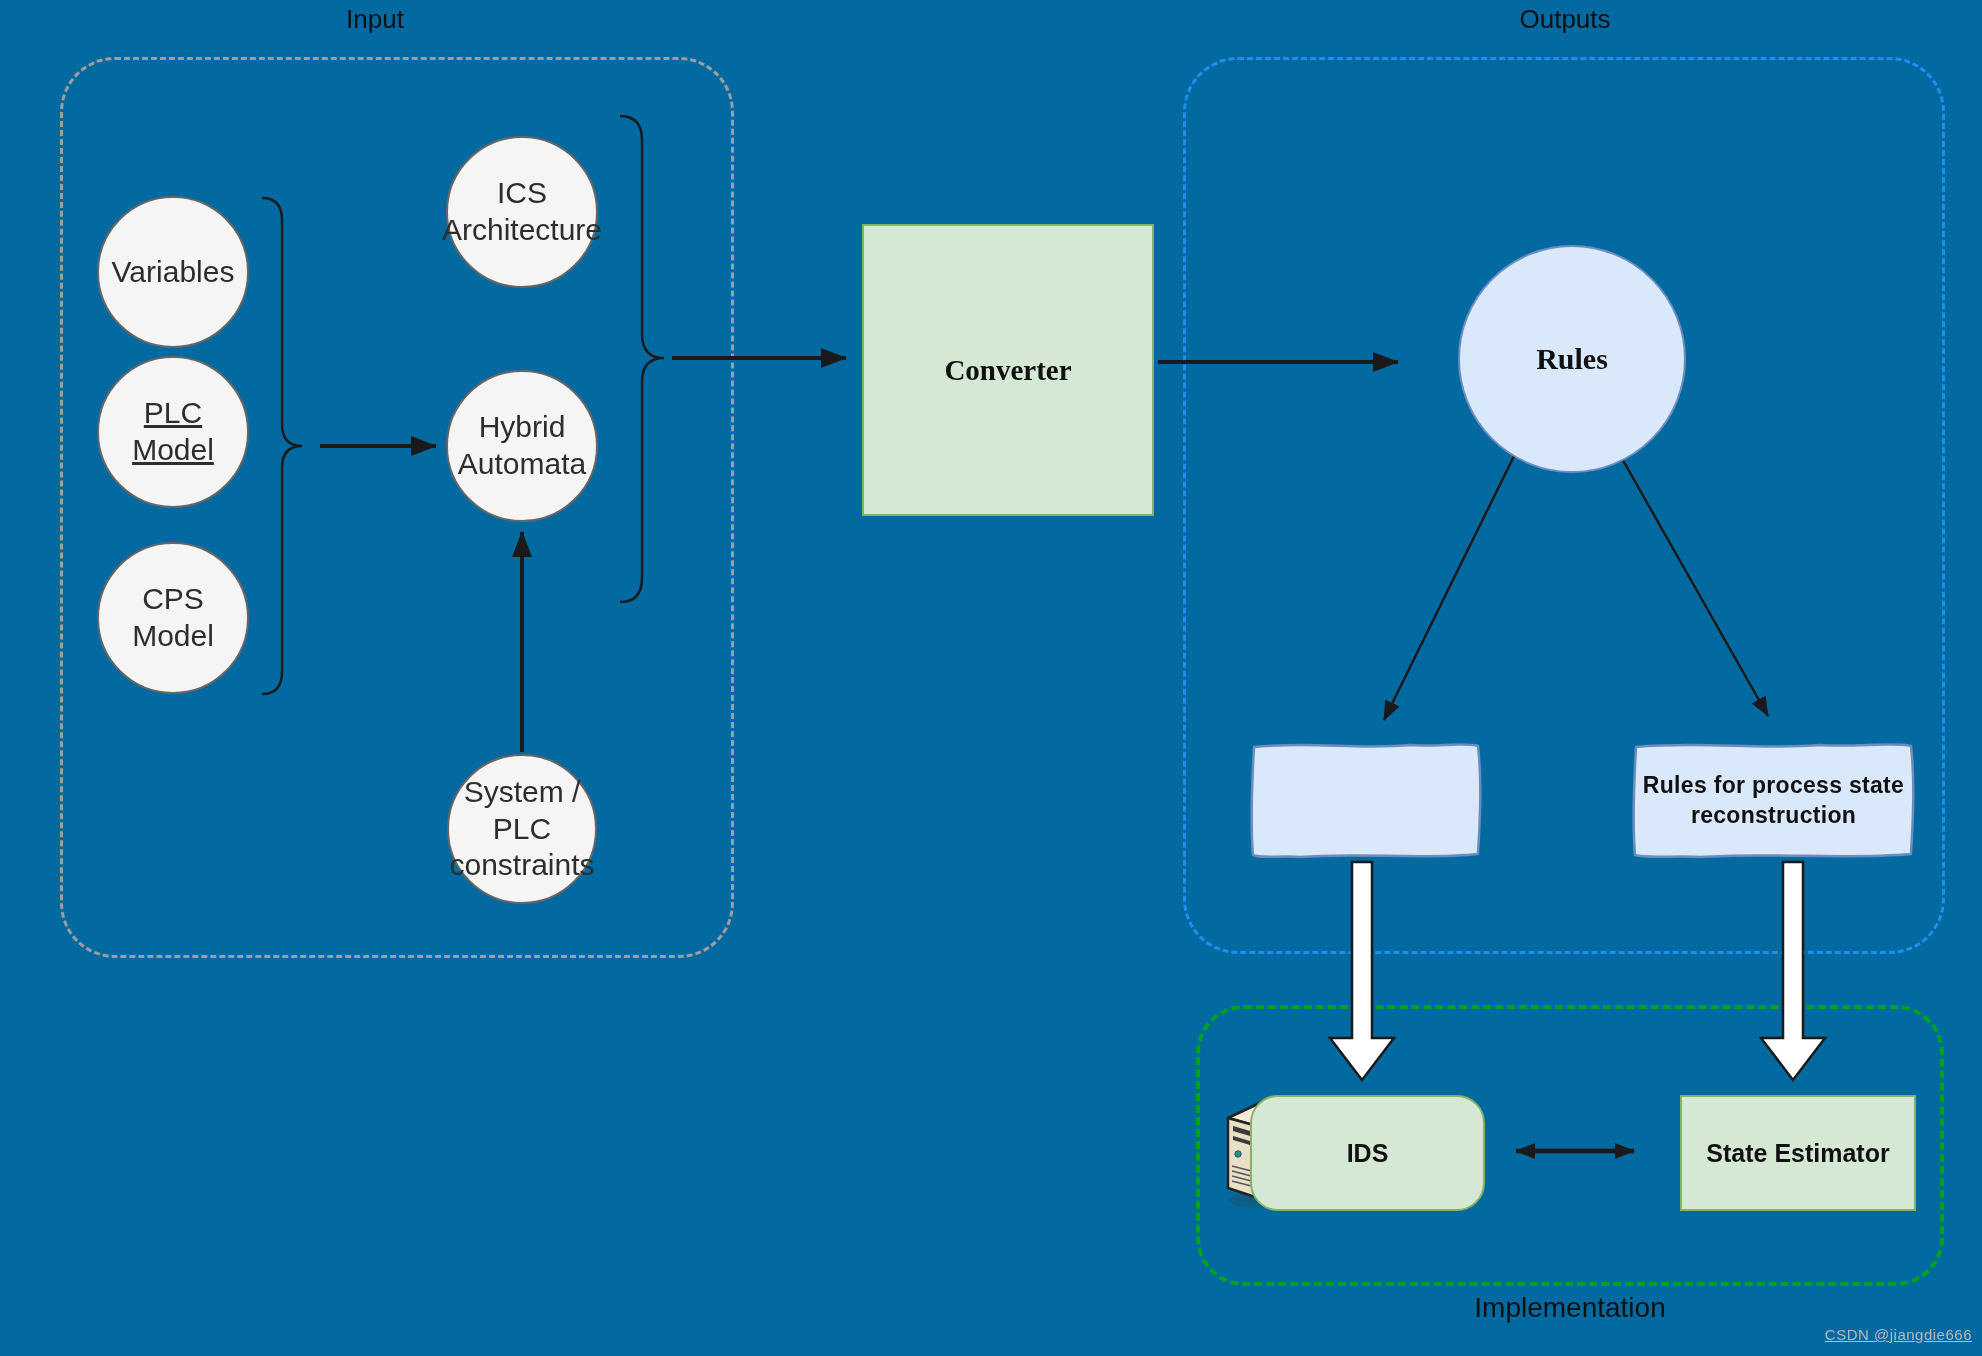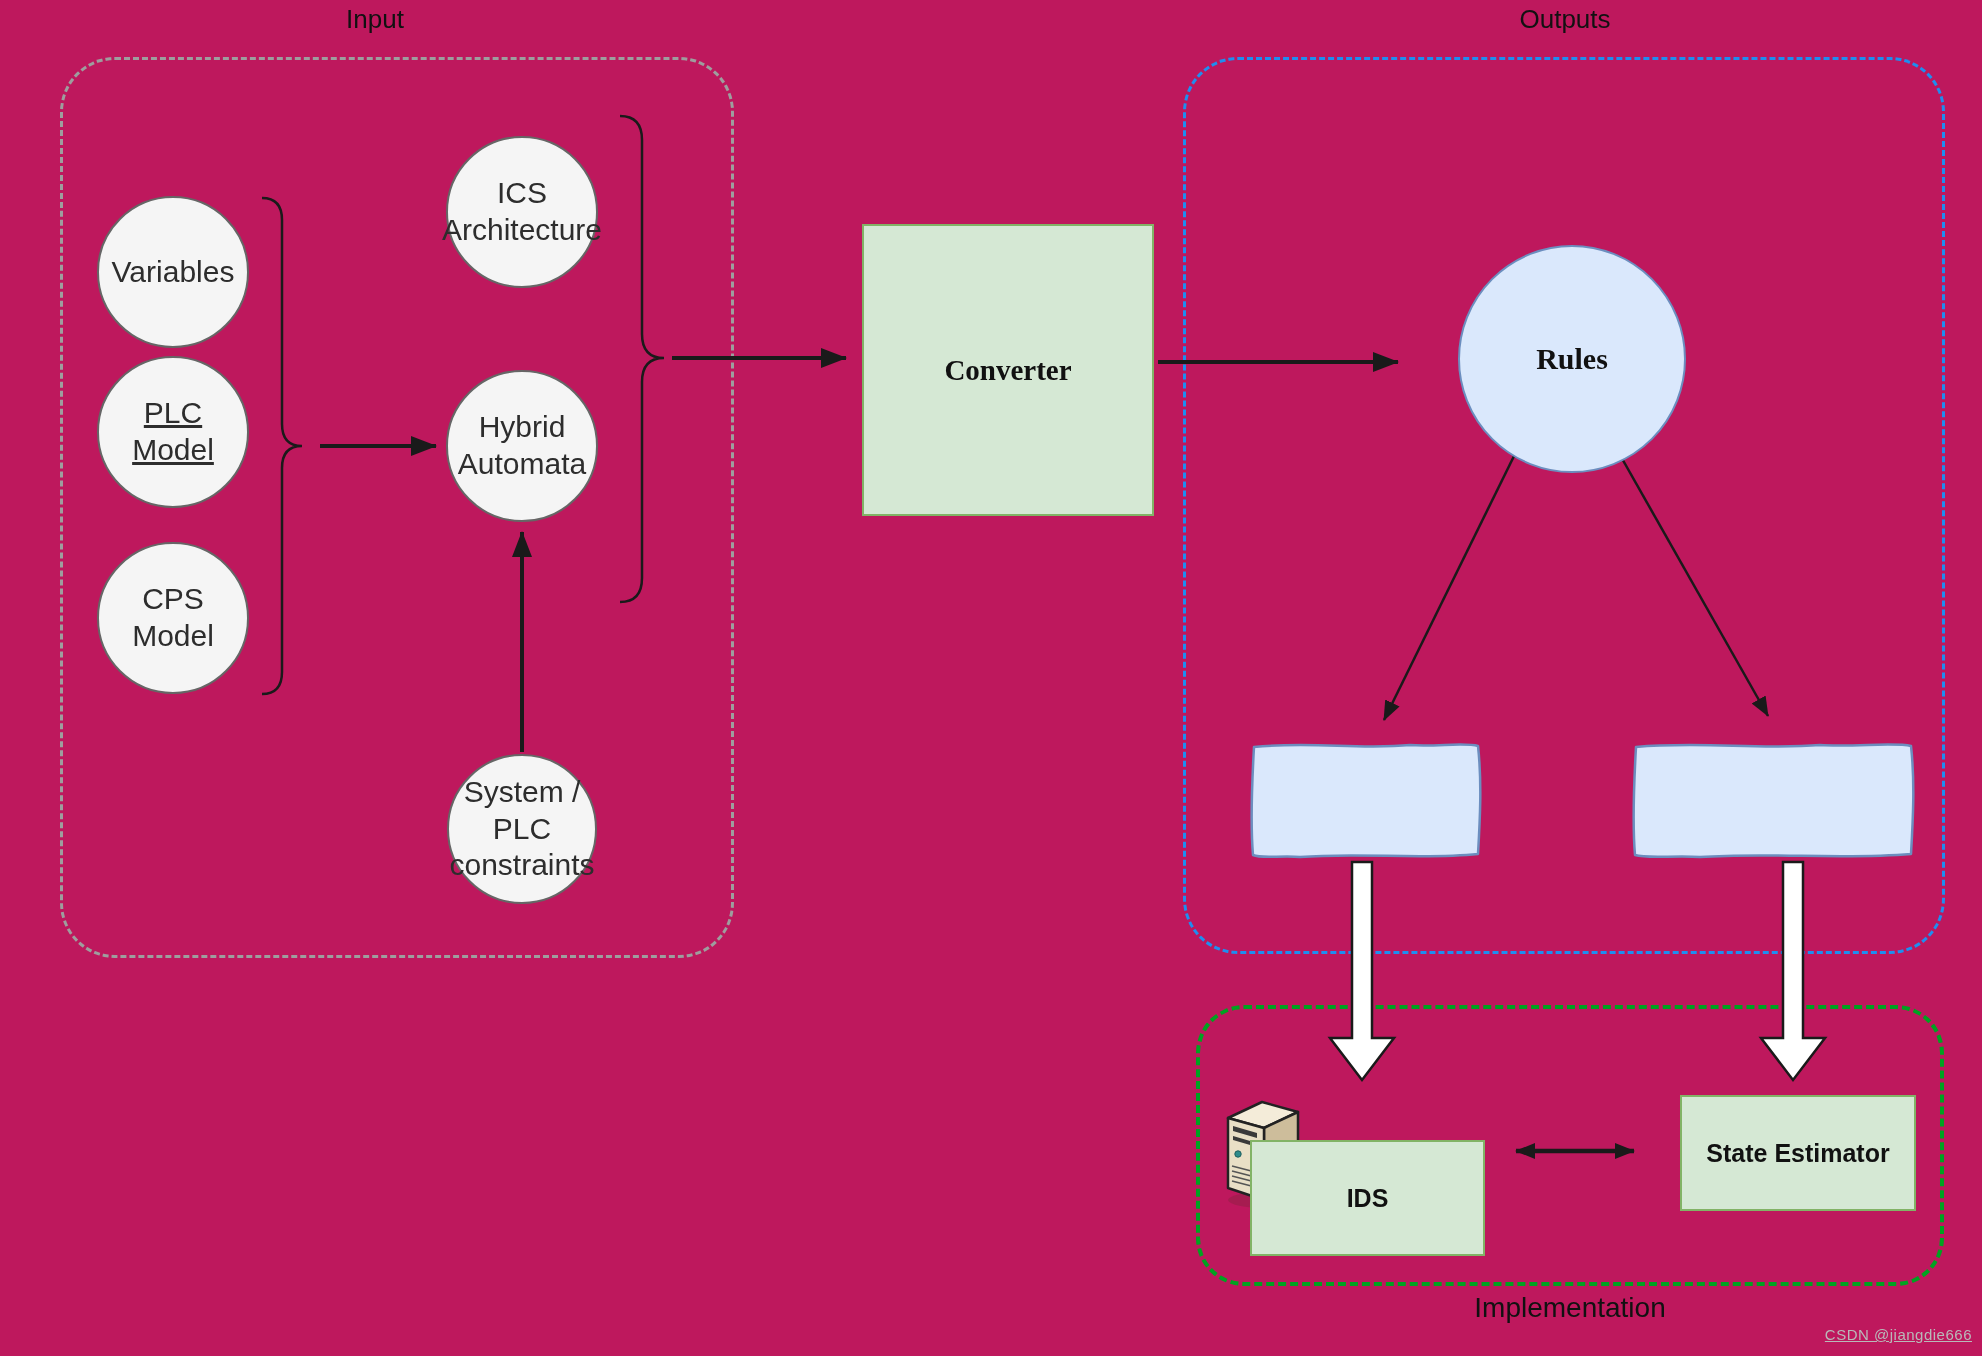--- a/index.html
+++ b/index.html
@@ -11,21 +11,21 @@
     --blue-node-fill:#dae8fc;
     --blue-node-border:#6c8ebf;
     --green-box-fill:#d5e8d4;
     --green-box-border:#82b366;
     --line-color:#1a1a1a;
     --text-color:#202020;
     --watermark-color:#b9b9b9;
   }
   html,body{margin:0;padding:0;background:#ffffff;}
   body{font-family:"Liberation Sans", sans-serif; color:var(--text-color);}
-  .canvas{position:relative;width:1982px;height:1356px;background:#be185d;overflow:hidden;}
+  .canvas{position:relative;width:1982px;height:1356px;background:#0369a1;overflow:hidden;}
   .abs{position:absolute;font-family:Liberation Serif, serif;}
   .section-box{position:absolute;border-style:dashed;background:transparent;}
   .input-box{left:60px;top:57px;width:668px;height:895px;border:3px dashed var(--input-border);border-radius:55px;}
   .outputs-box{left:1183px;top:57px;width:756px;height:891px;border:3px dashed var(--outputs-border);border-radius:55px;}
   .impl-box{left:1196px;top:1005px;width:740px;height:273px;border:4px dashed var(--implementation-border);border-radius:48px;}
   .section-title{position:absolute;font-size:26px;color:#111;text-align:center;}
   .title-input{left:250px;top:4px;width:250px;}
   .title-outputs{left:1440px;top:4px;width:250px;}
   .title-impl{left:1420px;top:1292px;width:300px;font-size:28px;}
   .ellipse-node{position:absolute;border-radius:50%;background:var(--gray-node-fill);
@@ -42,21 +42,21 @@
     font-size:29px;font-weight:bold;color:#111;}
   .rules-circle{left:1458px;top:245px;width:224px;height:224px;border-radius:50%;
     background:var(--blue-node-fill);border:2px solid var(--blue-node-border);
     display:flex;align-items:center;justify-content:center;font-size:30px;font-weight:bold;color:#111;}
   .sketch-label{position:absolute;display:flex;align-items:center;justify-content:center;
     text-align:center;font-weight:bold;font-size:23px;line-height:1.3;color:#111;letter-spacing:0.3px;}
   .sk-left{left:1250px;top:743px;width:231px;height:115px;}
   .sk-right{left:1632px;top:743px;width:283px;height:115px;}
   .impl-node{position:absolute;background:var(--green-box-fill);border:2px solid var(--green-box-border);
     display:flex;align-items:center;justify-content:center;font-weight:bold;font-size:25px;color:#111;}
-  .ids-box{left:1250px;top:1140px;width:231px;height:112px;}
+  .ids-box{left:1250px;top:1095px;width:231px;height:112px;border-radius:28px;}
   .se-box{left:1680px;top:1095px;width:232px;height:112px;}
   .watermark{position:absolute;left:1600px;top:1326px;width:372px;text-align:right;
     font-size:15px;color:var(--watermark-color);letter-spacing:0.5px;text-decoration:underline;}
   svg.connectors{position:absolute;left:0;top:0;width:1982px;height:1356px;pointer-events:none;}
   .conn{stroke:var(--line-color);fill:none;}
 </style>
 </head>
 <body>
 
 <div class="canvas">
@@ -143,20 +143,23 @@
   </div>
 
   <div class="abs converter">
     <span>Converter</span>
   </div>
 
   <div class="abs rules-circle">
     <span>Rules</span>
   </div>
 
+  <div class="sketch-label sk-right">
+    <span>Rules for process state reconstruction</span>
+  </div>
 
   <div class="impl-node ids-box">
     <span>IDS</span>
   </div>
   <div class="impl-node se-box">
     <span>State Estimator</span>
   </div>
 
   <div class="watermark">CSDN @jiangdie666</div>
 

